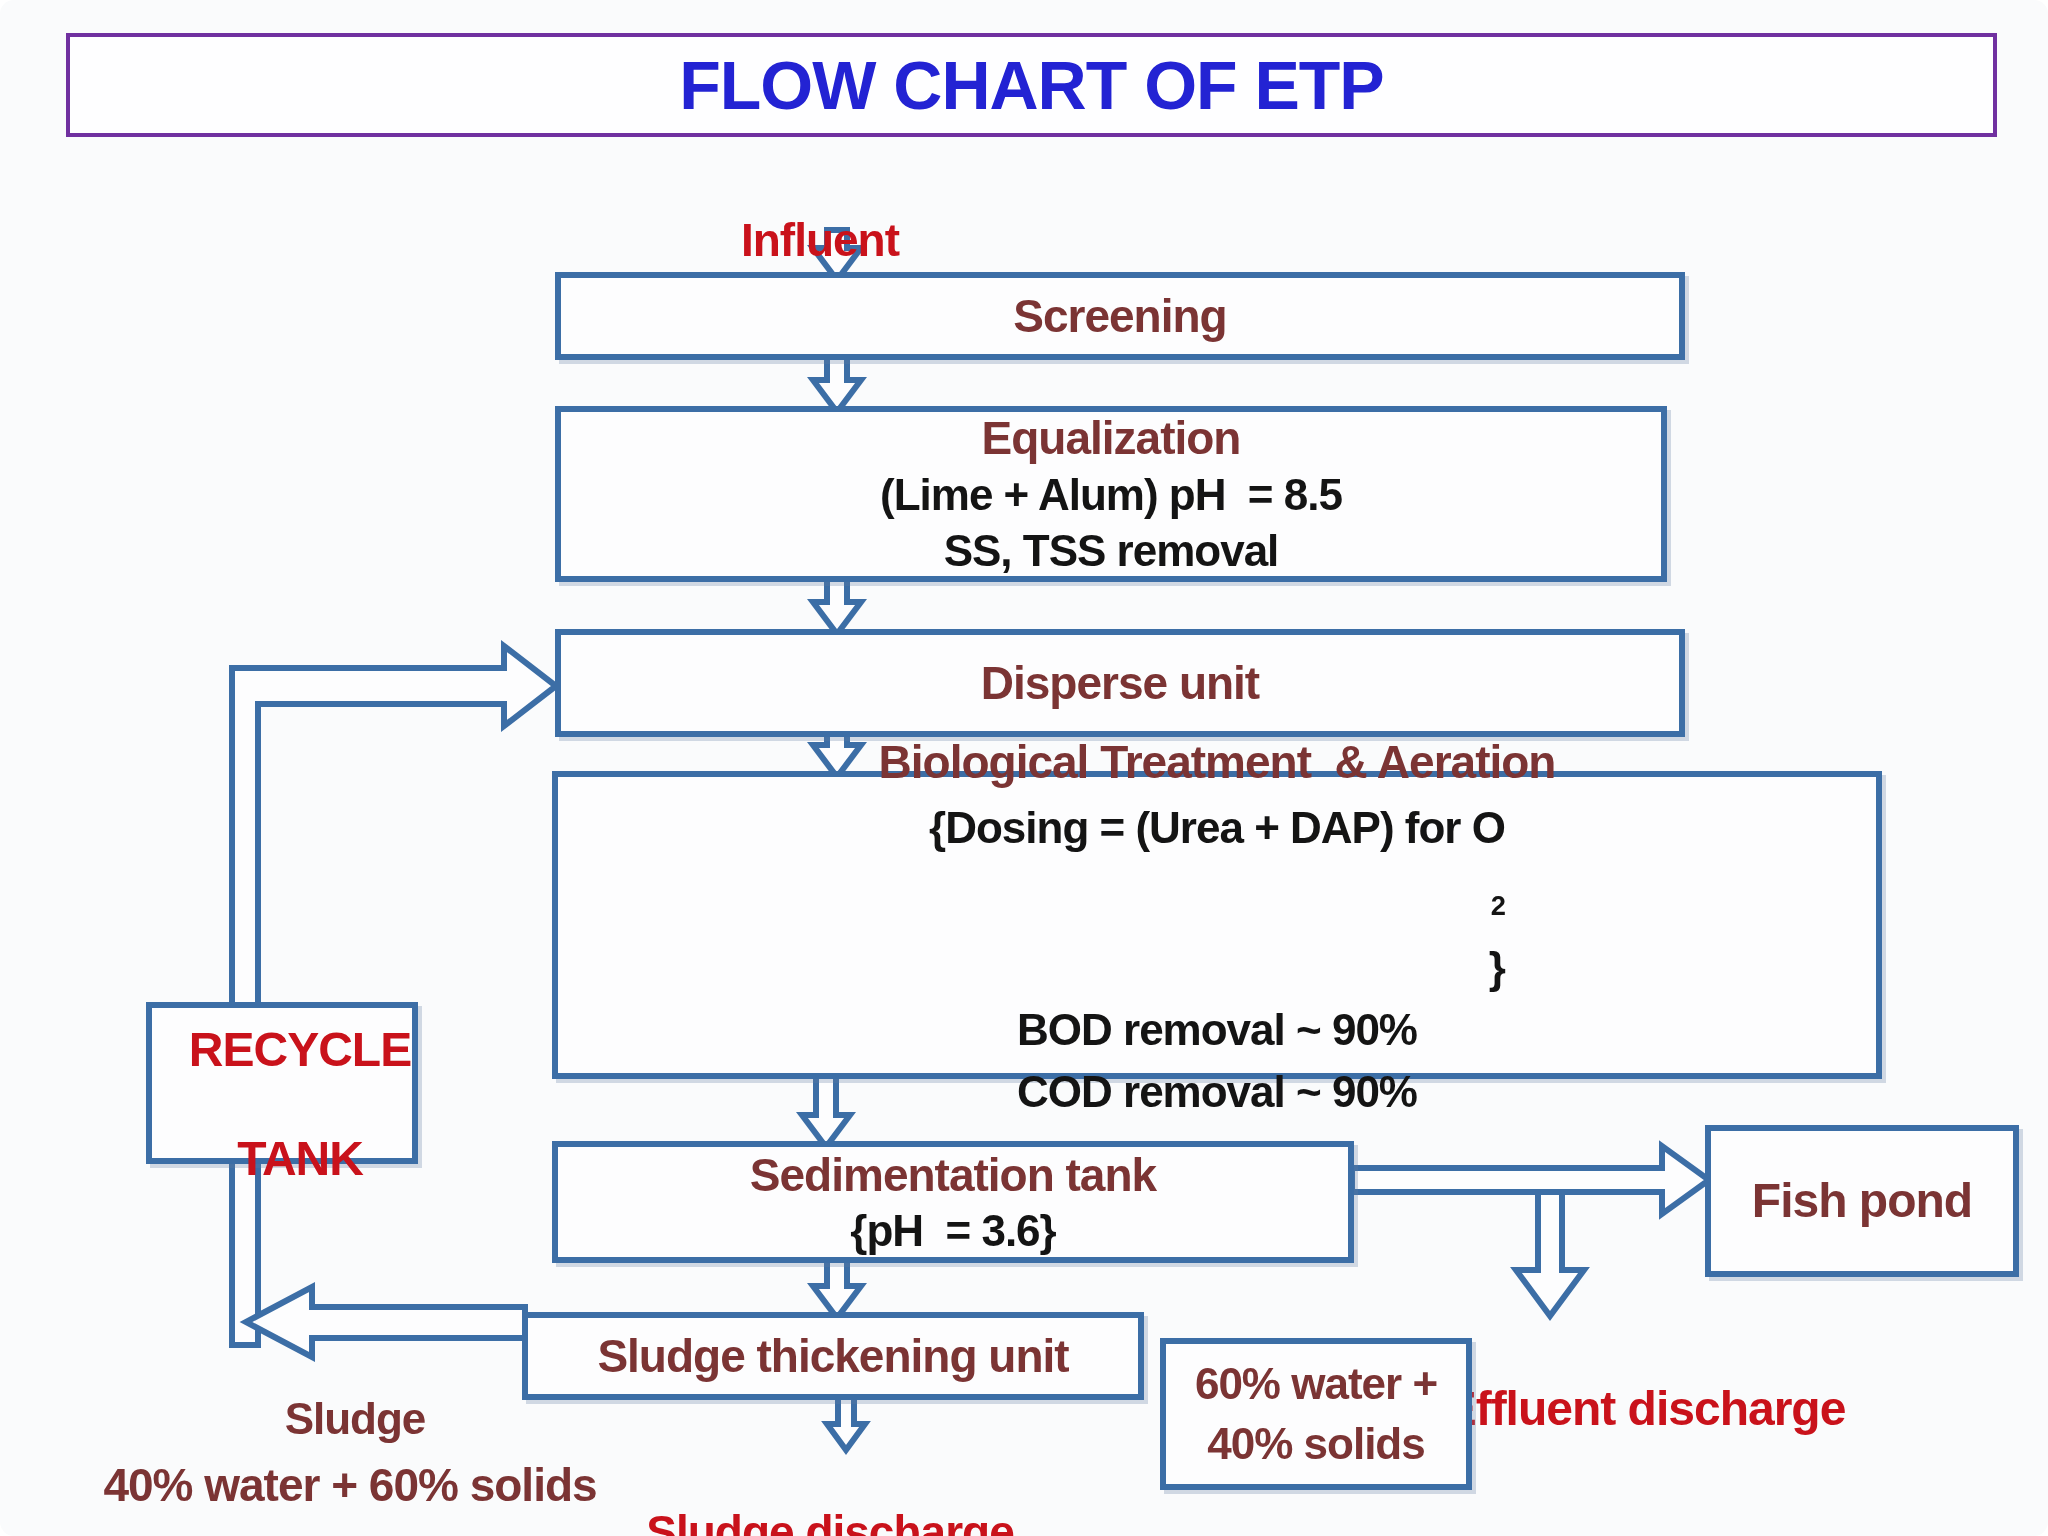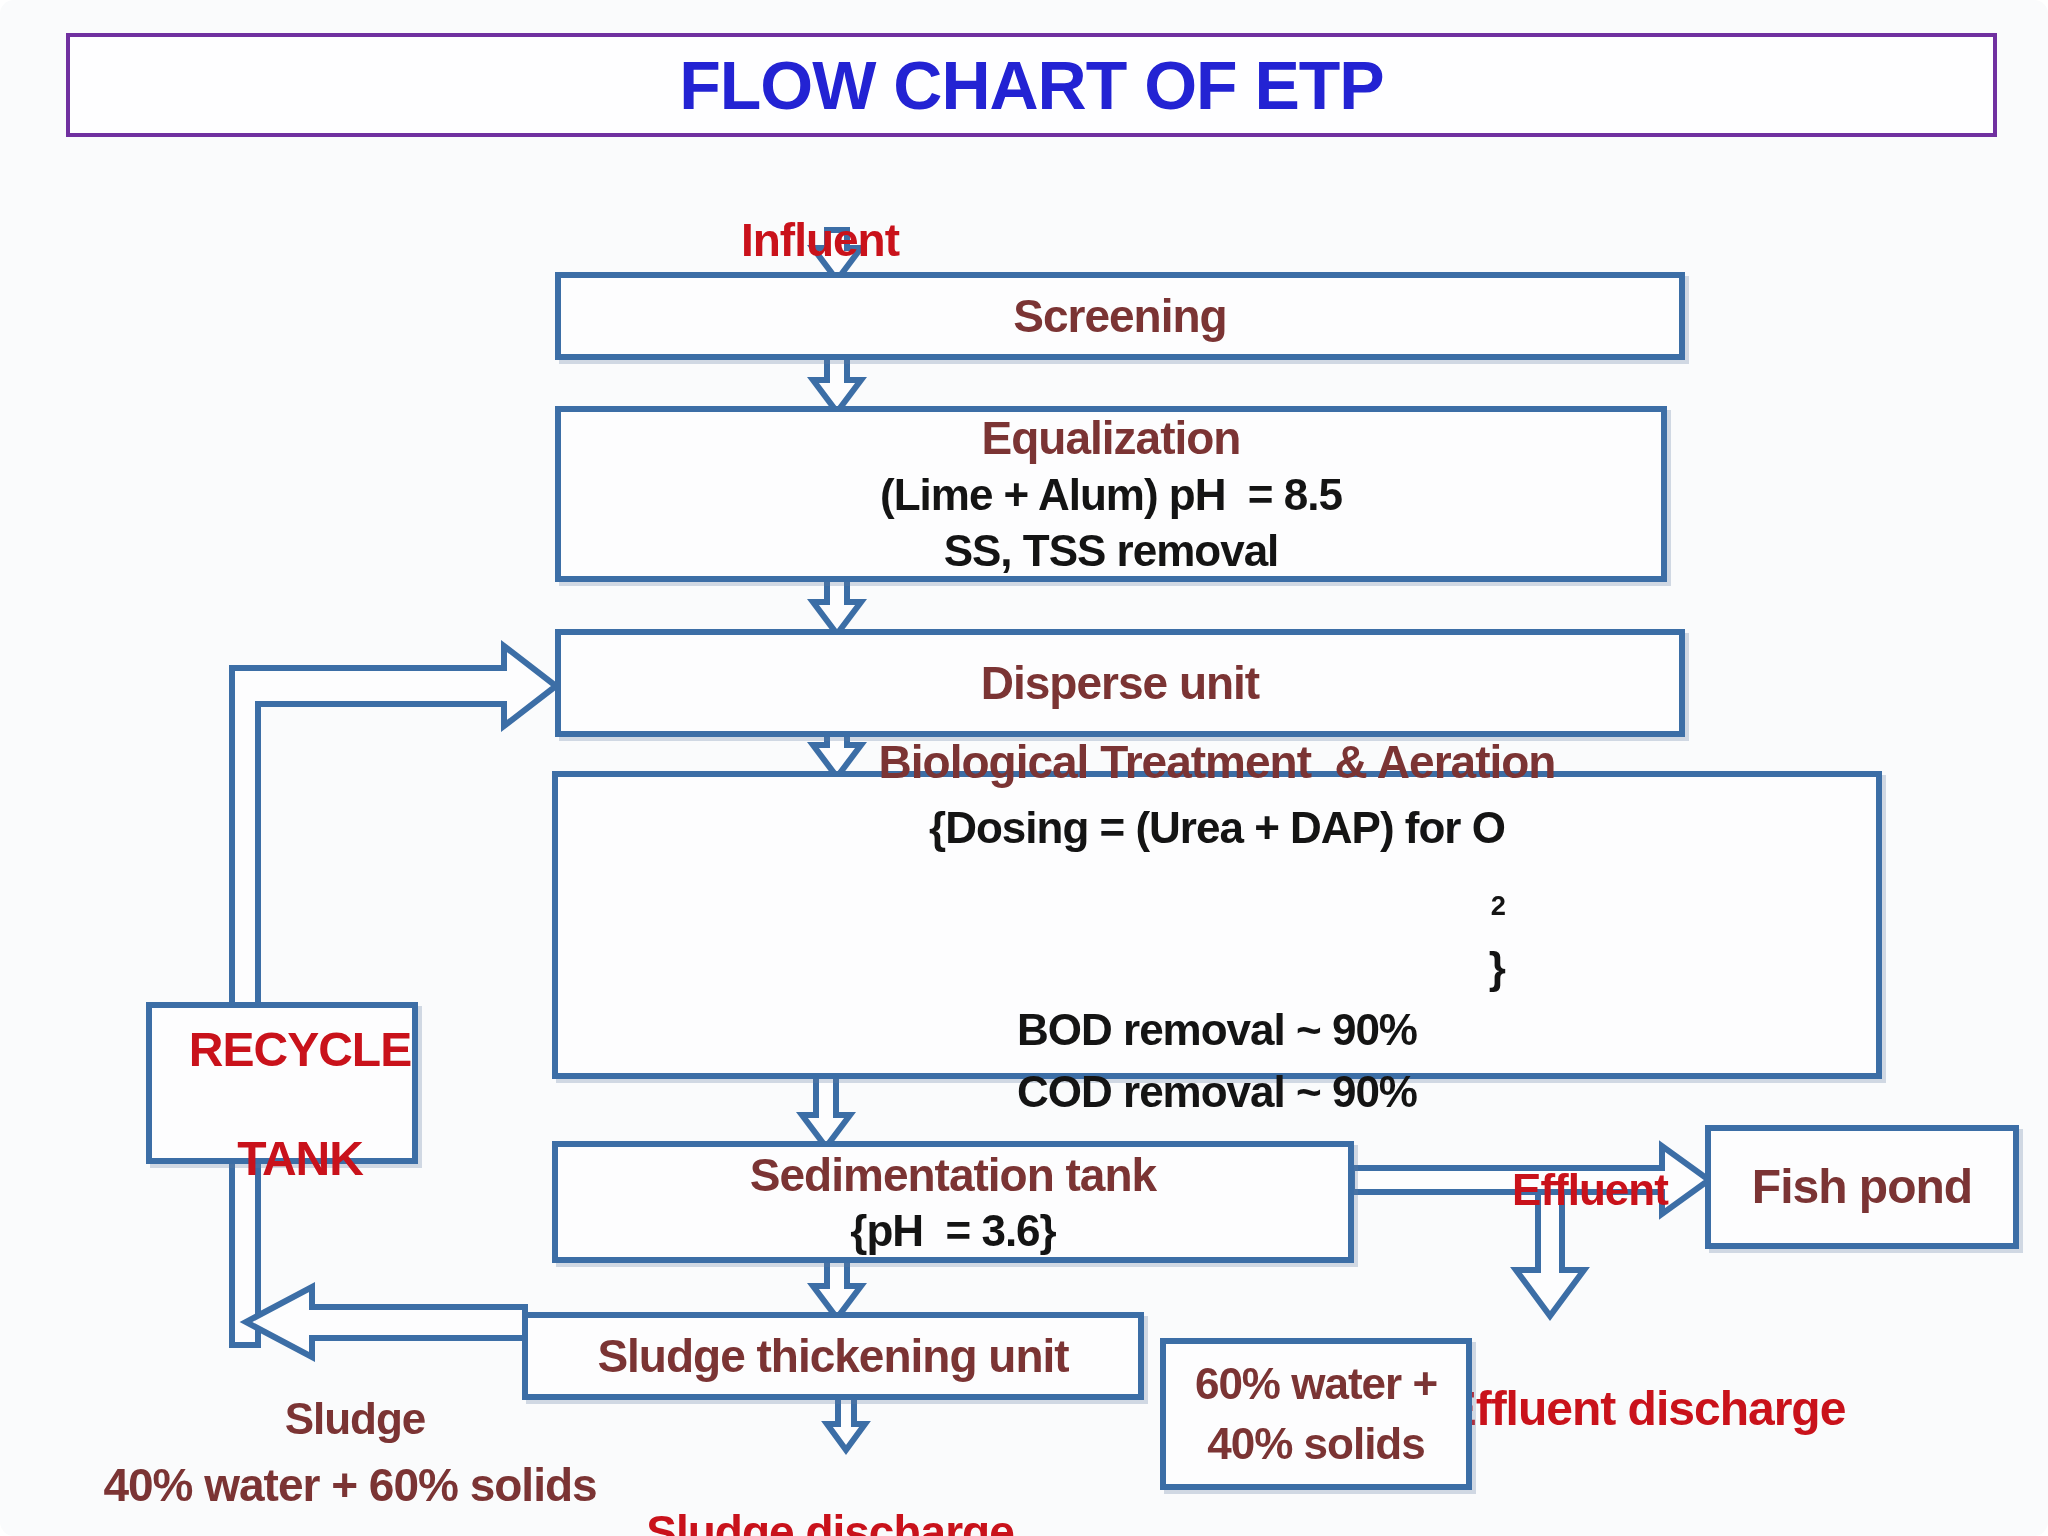--- a/index.html
+++ b/index.html
@@ -53,21 +53,21 @@
   #box-disperse{left:555px;top:629px;width:1130px;height:108px;}
   #box-biological{left:552px;top:771px;width:1330px;height:308px;}
   #box-biological .heading{line-height:70px;}
   #box-biological .blackline{line-height:62px;}
   #box-sedimentation{left:552px;top:1141px;width:802px;height:122px;}
   #box-sedimentation .heading{line-height:58px;}
   #box-sedimentation .blackline{line-height:54px;}
   #box-sludge-thickening{left:522px;top:1312px;width:622px;height:88px;}
   #box-water-solids{left:1160px;top:1338px;width:312px;height:152px;}
   #box-water-solids .heading{font-size:44px;line-height:60px;}
-  #box-fish-pond{left:1705px;top:1125px;width:314px;height:124px;}
+  #box-fish-pond{left:1705px;top:1125px;width:314px;height:152px;}
   #box-fish-pond .heading{font-size:48px;}
   #box-recycle-tank{left:146px;top:1002px;width:272px;height:162px;padding-left:36px;}
   #box-recycle-tank span{font-size:48px;line-height:66px;}
 
   #label-influent{left:640px;top:170px;width:360px;font-size:46px;}
   #label-effluent{left:1440px;top:1122px;width:300px;font-size:44px;}
   #label-effluent-discharge{left:1420px;top:1338px;width:450px;font-size:48px;}
   #label-sludge{left:240px;top:1394px;width:230px;font-size:44px;}
   #label-sludge-comp{left:60px;top:1458px;width:580px;font-size:46px;}
   #label-sludge-discharge{left:620px;top:1462px;width:420px;font-size:46px;}
@@ -121,21 +121,20 @@
   <div class="box" id="box-recycle-tank">
     <span class="red">RECYCLE</span>
     <span class="red">TANK</span>
   </div>
 
   <div class="box" id="box-sedimentation">
     <span class="heading">Sedimentation tank</span>
     <span class="blackline">{pH  = 3.6}</span>
   </div>
 
-  <div class="freelabel red" id="label-effluent">Effluent</div>
 
   <div class="box" id="box-fish-pond">
     <span class="heading">Fish pond</span>
   </div>
 
   <div class="freelabel red" id="label-effluent-discharge">Effluent discharge</div>
 
   <div class="box" id="box-sludge-thickening">
     <span class="heading">Sludge thickening unit</span>
   </div>

